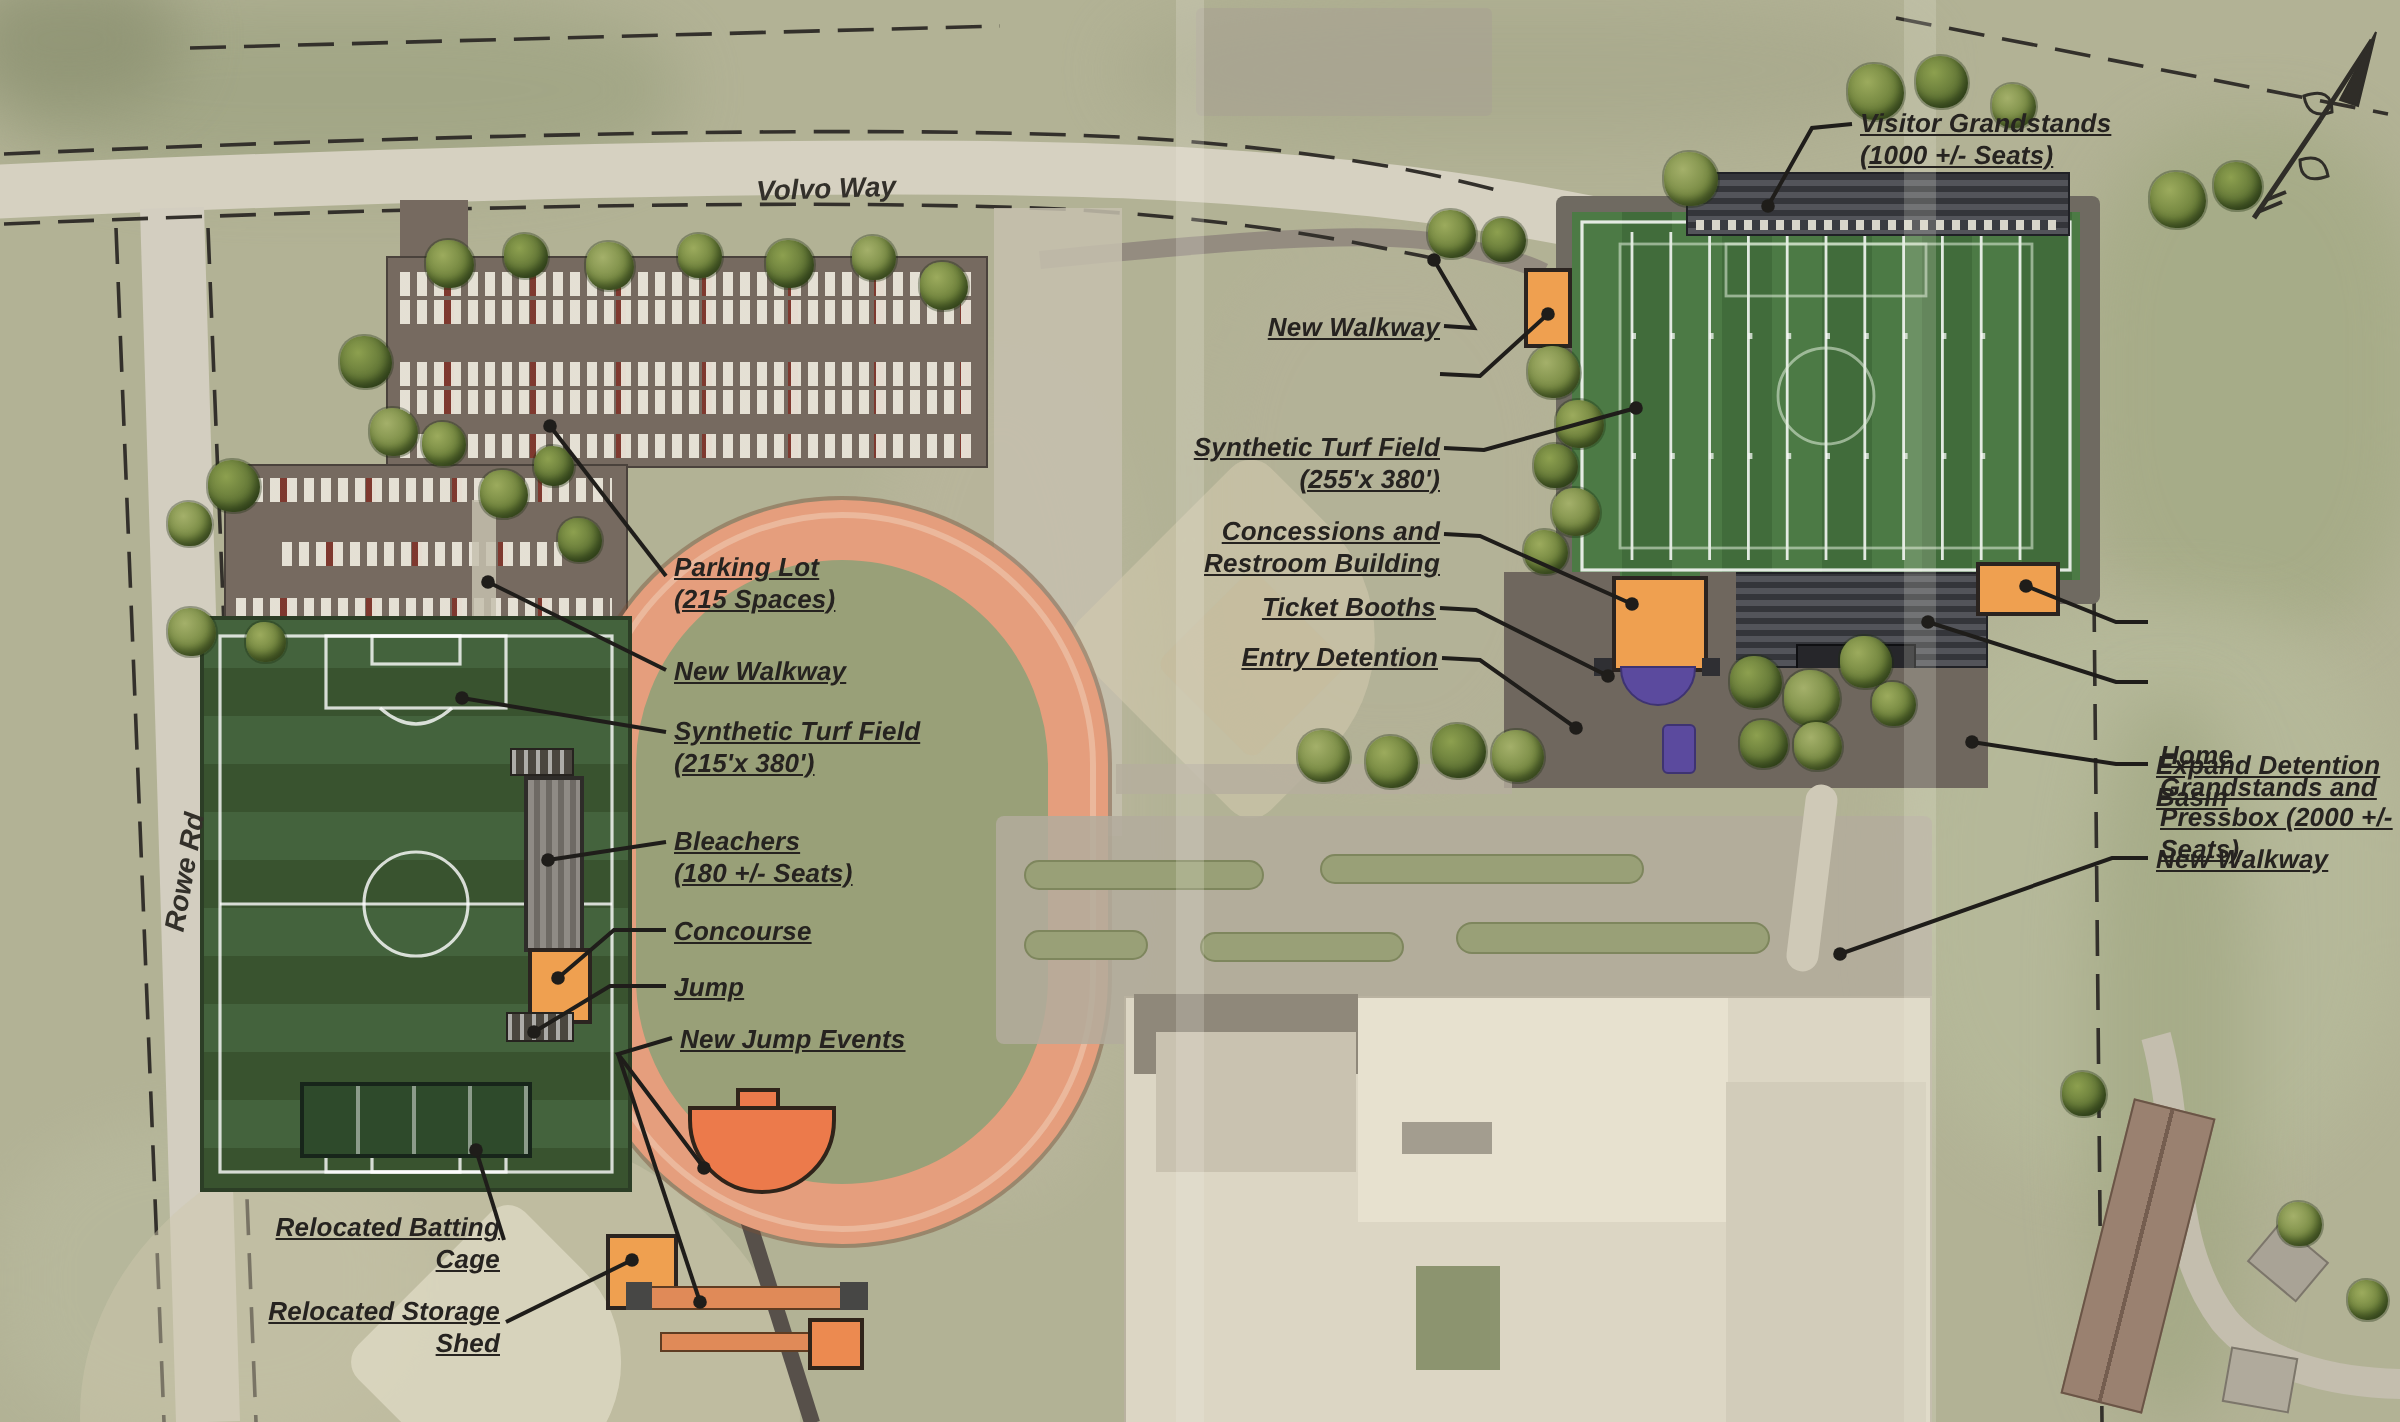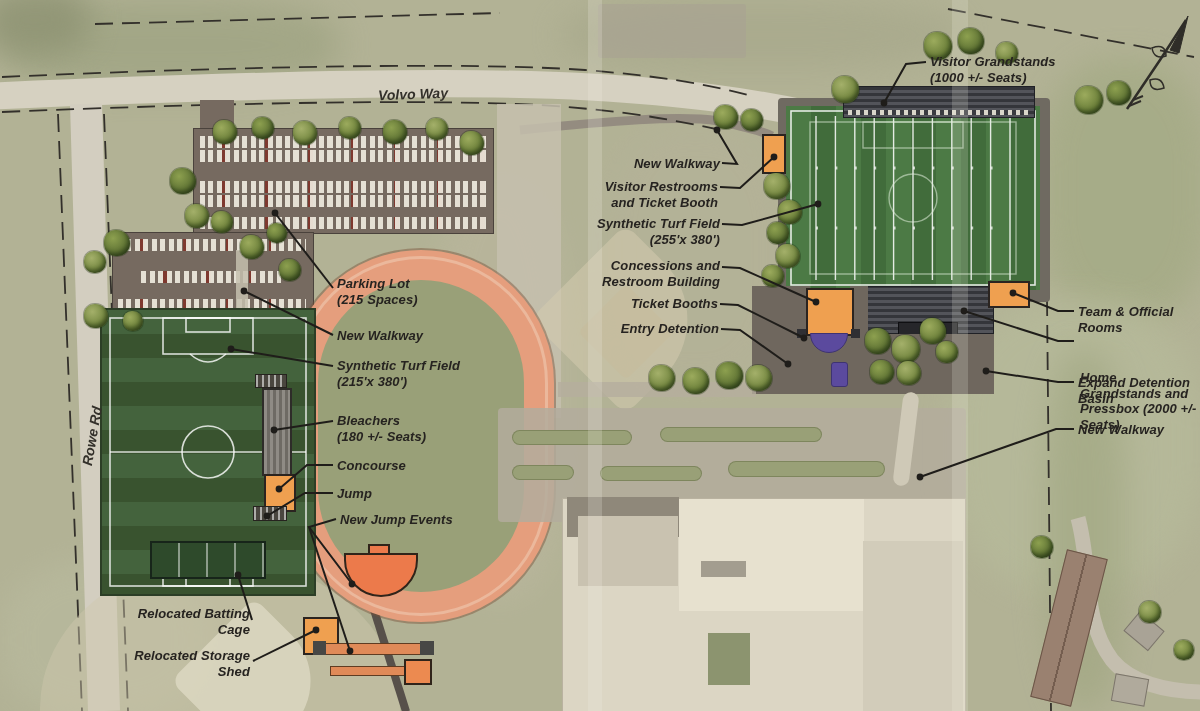--- a/index.html
+++ b/index.html
@@ -8,21 +8,21 @@
   .patch{position:absolute;border-radius:40%;filter:blur(16px);}
   .svg-low{position:absolute;left:0;top:0;z-index:2;}
   .feat{position:absolute;z-index:3;}
   .tree{position:absolute;z-index:4;border-radius:46% 54% 50% 48%;
         box-shadow:inset -2px -3px 4px rgba(20,35,10,.55), 0 0 0 1px rgba(30,45,15,.35);}
   .t0{background:radial-gradient(circle at 35% 32%,#9cab5d,#697d38 62%,#44552a);}
   .t1{background:radial-gradient(circle at 35% 32%,#8da04f,#5d7133 62%,#3c4d25);}
   .t2{background:radial-gradient(circle at 35% 32%,#a4b06a,#73863f 62%,#4c5c2d);}
   .svg-hi{position:absolute;left:0;top:0;z-index:5;}
   .lbl{position:absolute;z-index:6;font:italic 700 13px/1.2 "Liberation Sans",sans-serif;
-       color:#262320;white-space:pre-line;letter-spacing:.1px;}
+       color:#262320;white-space:pre-line;letter-spacing:.1px;text-decoration:underline;}
   .lbl.r{text-align:right;}
   .roadlbl{position:absolute;z-index:6;font:italic 700 14px "Liberation Sans",sans-serif;color:#33302a;}
   .pill{position:absolute;background:#99a077;border:1px solid rgba(85,95,55,.4);border-radius:8px;}
   .carsA{background:
      repeating-linear-gradient(90deg, rgba(238,234,222,.92) 0 5px, rgba(238,234,222,0) 5px 8.5px),
      repeating-linear-gradient(90deg, rgba(0,0,0,0) 0 22px, rgba(128,48,38,.85) 22px 27px, rgba(0,0,0,0) 27px 43px);}
   .rows-dark{background:repeating-linear-gradient(0deg,#53545a 0 3px,#34353a 3px 6px);}
   .rows-lite{background:repeating-linear-gradient(90deg,#8f8b85 0 3px,#6e6a64 3px 6px);}
 </style>
 </head>
@@ -243,29 +243,26 @@
   <div class="lbl" style="left:337px;top:458px;">Concourse</div>
   <div class="lbl" style="left:337px;top:486px;">Jump</div>
   <div class="lbl" style="left:340px;top:512px;">New Jump Events</div>
   <div class="lbl r" style="right:950px;top:606px;">Relocated Batting
 Cage</div>
   <div class="lbl r" style="right:950px;top:648px;">Relocated Storage
 Shed</div>
   <div class="lbl" style="left:930px;top:54px;">Visitor Grandstands
 (1000 +/- Seats)</div>
   <div class="lbl r" style="right:480px;top:156px;">New Walkway</div>
-  <div class="lbl r" style="right:482px;top:179px;">Visitor Restrooms
-and Ticket Booth</div>
   <div class="lbl r" style="right:480px;top:216px;">Synthetic Turf Field
 (255'x 380')</div>
   <div class="lbl r" style="right:480px;top:258px;">Concessions and
 Restroom Building</div>
   <div class="lbl r" style="right:482px;top:296px;">Ticket Booths</div>
   <div class="lbl r" style="right:481px;top:321px;">Entry Detention</div>
-  <div class="lbl" style="left:1078px;top:304px;">Team &amp; Official Rooms</div>
   <div class="lbl" style="left:1080px;top:334px;margin-top:36px;">Home Grandstands and
 Pressbox (2000 +/- Seats)</div>
   <div class="lbl" style="left:1078px;top:375px;">Expand Detention
 Basin</div>
   <div class="lbl" style="left:1078px;top:422px;">New Walkway</div>
 
 <span class="tree t0" style="left: 213px; top: 120px; width: 24px; height: 24px;"></span>
     <span class="tree t1" style="left: 252px; top: 117px; width: 22px; height: 22px;"></span>
     <span class="tree t2" style="left: 293px; top: 121px; width: 24px; height: 24px;"></span>
     <span class="tree t0" style="left: 339px; top: 117px; width: 22px; height: 22px;"></span>

